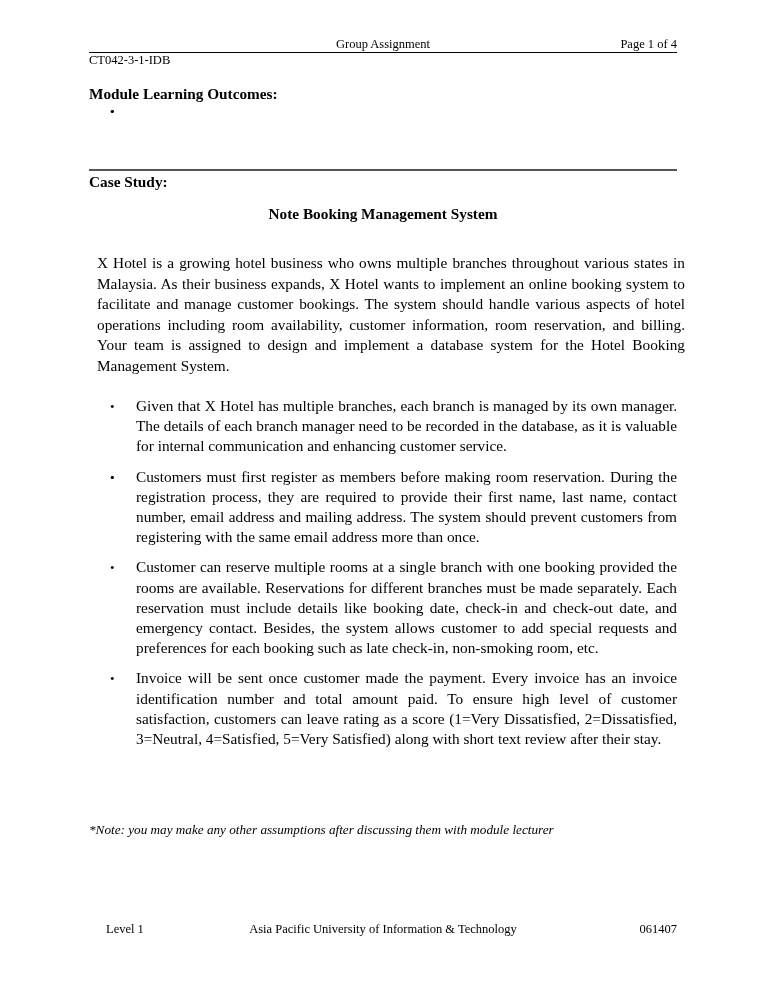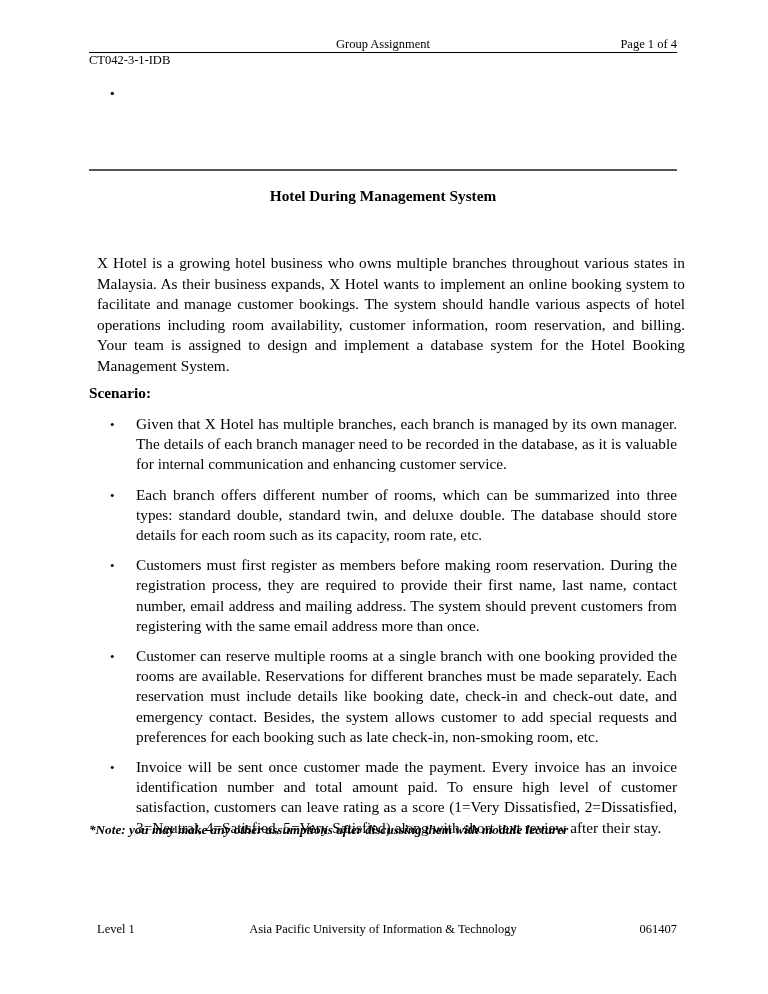--- a/index.html
+++ b/index.html
@@ -42,69 +42,69 @@
     .scenario { position: absolute; left: 89px; top: 384px; width: 588px; }
     .scenario ul { margin: 12px 0 0 0; padding: 0; list-style: none; }
     .scenario li {
       position: relative; padding-left: 47px; font-size: 15.3px; line-height: 20.2px;
       text-align: justify; margin-bottom: 10px;
     }
     .scenario .bullet { top: 1px; }
 
     .note {
       position: absolute; left: 89px; top: 822px; width: 588px;
-      font-weight: bold; font-style: italic; font-size: 13.2px; line-height: 16px;
+      font-weight: normal; font-style: italic; font-size: 13.2px; line-height: 16px;
     }
 
     .footer {
       position: absolute; left: 89px; top: 921px; width: 588px; height: 16px;
       font-size: 12.5px; line-height: 16px;
     }
-    .footer .left { position: absolute; left: 8px; top: 0; }
+    .footer .left { position: absolute; left: 17px; top: 0; }
     .footer .center { position: absolute; left: 0; right: 0; top: 0; text-align: center; }
     .footer .right { position: absolute; right: 0; top: 0; }
   </style>
 </head>
 <body>
 
 <div class="header">
   <span class="left">CT042-3-1-IDB</span>
   <span class="center">Group Assignment</span>
   <span class="right">Page 1 of 4</span>
 </div>
 
 <div class="mlo">
+  <div class="section-title">Module Learning Outcomes:</div>
   <ul>
     <li>
       <span class="bullet">•</span>
     </li>
     <li>
       <span class="bullet">•</span>
     </li>
   </ul>
 </div>
 
 <div class="divider"></div>
 
 <div class="case">
-  <div class="subtitle">Hotel During Management System</div>
+  <div class="section-title">Case Study:</div>
+  <div class="subtitle">Note Booking Management System</div>
 </div>
 
 <p class="intro">X Hotel is a growing hotel business who owns multiple branches throughout various states in Malaysia. As their business expands, X Hotel wants to implement an online booking system to facilitate and manage customer bookings. The system should handle various aspects of hotel operations including room availability, customer information, room reservation, and billing. Your team is assigned to design and implement a database system for the Hotel Booking Management System.</p>
 
 <div class="scenario">
-  <div class="section-title">Scenario:</div>
   <ul>
     <li>
       <span class="bullet">•</span>
       <span>Given that X Hotel has multiple branches, each branch is managed by its own manager. The details of each branch manager need to be recorded in the database, as it is valuable for internal communication and enhancing customer service.</span>
     </li>
     <li>
       <span class="bullet">•</span>
-      <span>Each branch offers different number of rooms, which can be summarized into three types: standard double, standard twin, and deluxe double. The database should store details for each room such as its capacity, room rate, etc.</span>
     </li>
     <li>
       <span class="bullet">•</span>
       <span>Customers must first register as members before making room reservation. During the registration process, they are required to provide their first name, last name, contact number, email address and mailing address. The system should prevent customers from registering with the same email address more than once.</span>
     </li>
     <li>
       <span class="bullet">•</span>
       <span>Customer can reserve multiple rooms at a single branch with one booking provided the rooms are available. Reservations for different branches must be made separately. Each reservation must include details like booking date, check-in and check-out date, and emergency contact. Besides, the system allows customer to add special requests and preferences for each booking such as late check-in, non-smoking room, etc.</span>
     </li>
     <li>

